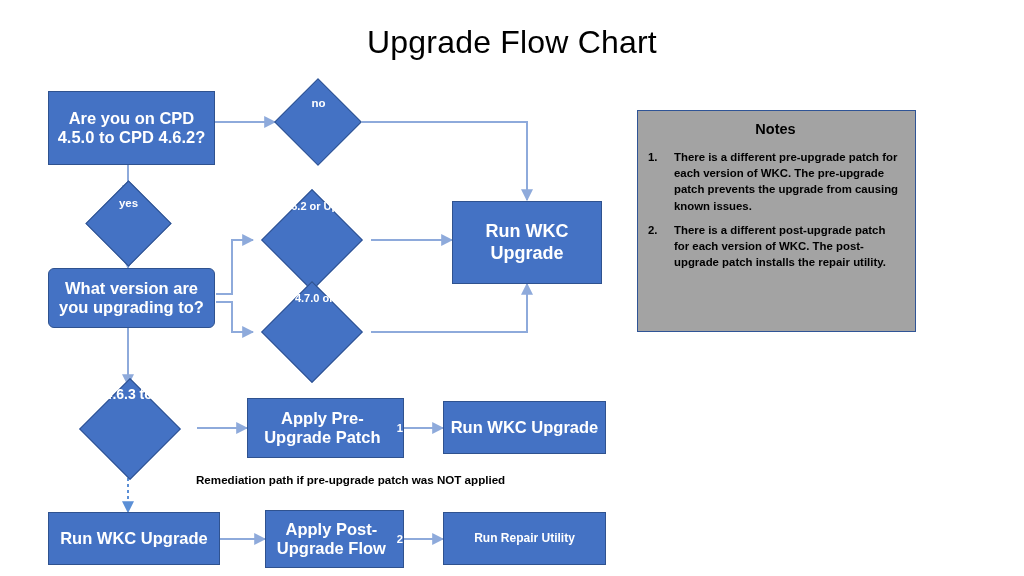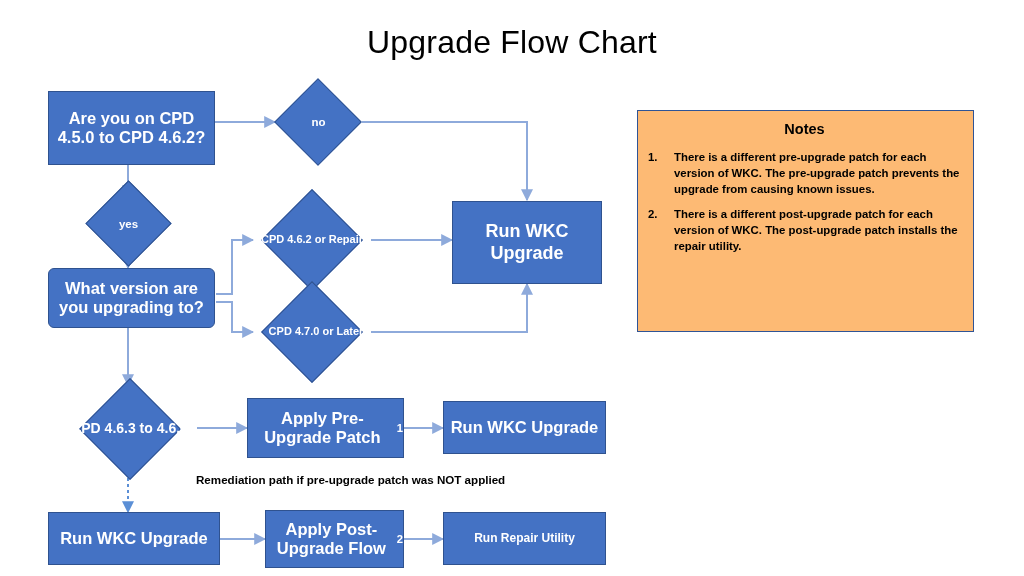--- a/index.html
+++ b/index.html
@@ -38,21 +38,20 @@
     line-height: 1.18;
   }
   .rect {
     background: #4472C4;
     border: 1px solid #2F528F;
     font-weight: bold;
   }
   .diamond-wrap {
     position: absolute;
     display: flex;
-    align-items: center;
     justify-content: center;
   }
   .diamond-shape {
     position: absolute;
     left: 0; top: 0;
     width: 100%;
     height: 100%;
     background: #4472C4;
     border: 1px solid #2F528F;
     transform: rotate(45deg);
@@ -76,24 +75,24 @@
     text-align: center;
     font-size: 32px;
     color: #000000;
     font-weight: normal;
     letter-spacing: 0.2px;
   }
   #notes-panel {
     position: absolute;
     left: 637px;
     top: 110px;
-    width: 337px;
+    width: 279px;
     height: 222px;
     border: 1px solid #2F5496;
-    background: #fdba74;
+    background: #a3a3a3;
     box-sizing: border-box;
     padding: 10px 12px 10px 10px;
   }
   #notes-title {
     text-align: center;
     font-size: 14.5px;
     color: #000;
     font-weight: bold;
     margin-bottom: 12px;
   }
@@ -186,21 +185,21 @@
 
   <div class="diamond-wrap" style="left:86px; top:196px; width:85px; height:56px;">
     <div class="diamond-shape" style="width:61px; height:61px; left:12px; top:-3px;"></div>
     <div class="diamond-label" style="font-size:11.5px;">yes</div>
   </div>
 
   <div class="node rect" style="left:48px; top:268px; width:167px; height:60px; font-size:16.5px;border-radius:6px;">What version are you upgrading to?</div>
 
   <div class="diamond-wrap" style="left:253px; top:200px; width:118px; height:80px;">
     <div class="diamond-shape" style="width:72px; height:72px; left:23px; top:4px;"></div>
-    <div class="diamond-label" style="font-size:11px;">CPD 4.6.2 or Repair</div>
+    <div class="diamond-label" style="font-size:11px;">CPD 4.6.2 or Upgrade</div>
   </div>
 
   <div class="diamond-wrap" style="left:253px; top:292px; width:118px; height:80px;">
     <div class="diamond-shape" style="width:72px; height:72px; left:23px; top:4px;"></div>
     <div class="diamond-label" style="font-size:11px;padding-left:8px;">CPD 4.7.0 or Later</div>
   </div>
 
   <div class="node rect" style="left:452px; top:201px; width:150px; height:83px; font-size:18px;">Run WKC Upgrade</div>
 
   <div class="diamond-wrap" style="left:62px; top:386px; width:135px; height:86px;">

